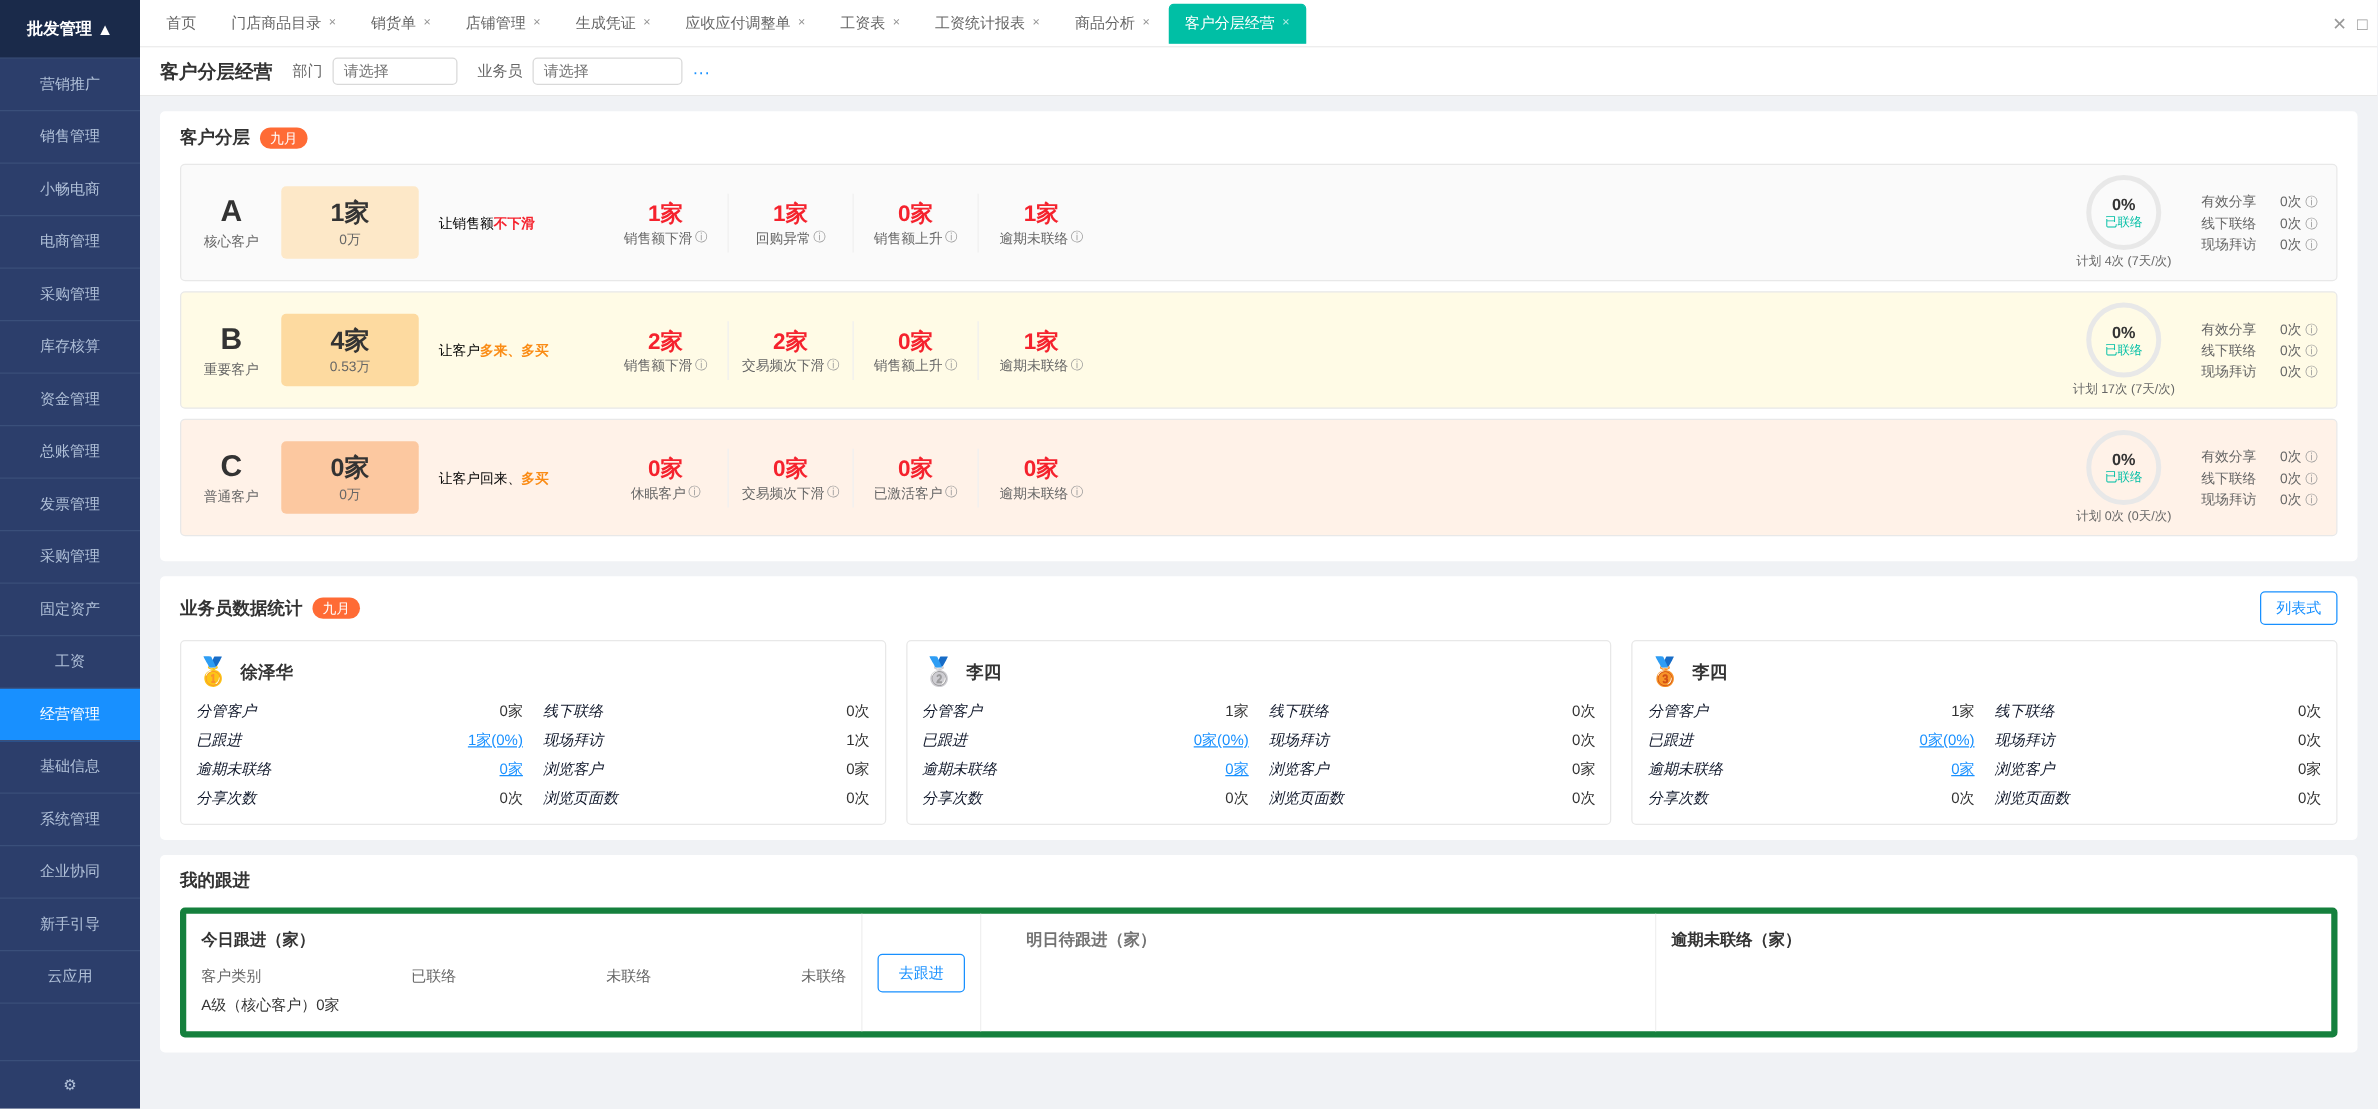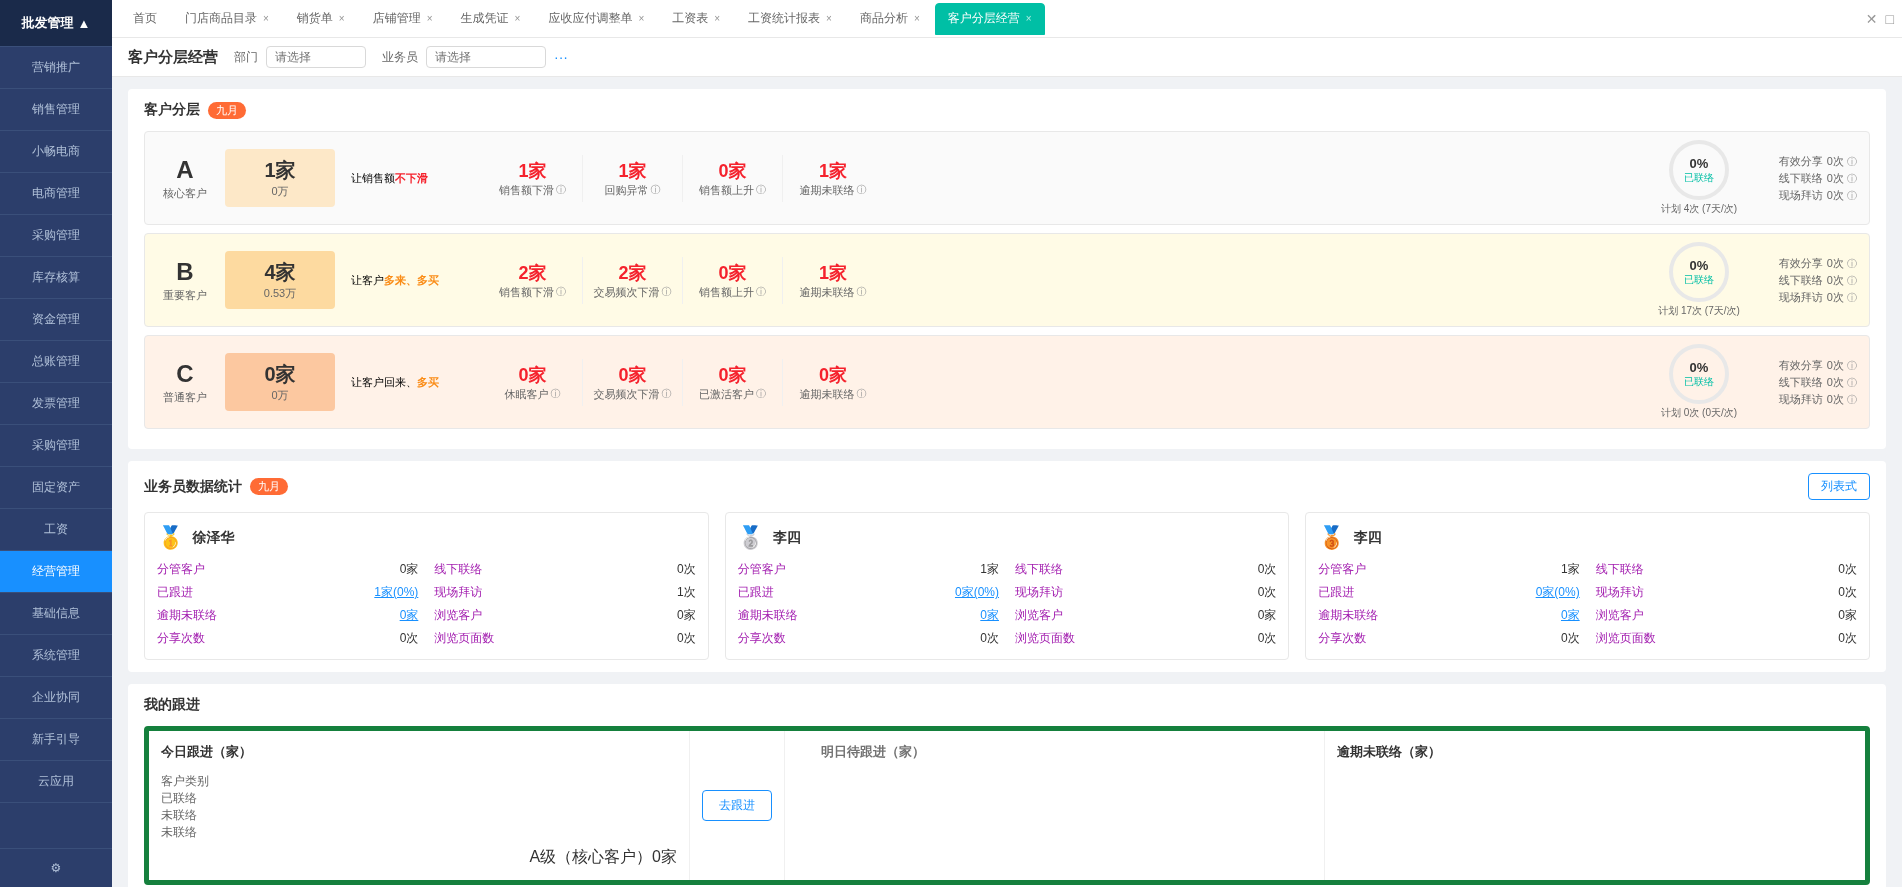--- a/index.html
+++ b/index.html
@@ -244,21 +244,21 @@
 
     .tier-right-stats {
       display: flex;
       flex-direction: column;
       gap: 2px;
       padding: 4px 12px;
       font-size: 11px;
       color: #666;
       min-width: 120px;
     }
-    .tier-right-stats .item { display: flex; justify-content: flex-end; gap: 4px; }
+    .tier-right-stats .item { display: flex; justify-content: flex-start; gap: 19px; }
 
     
     .staff-grid {
       display: grid;
       grid-template-columns: repeat(3, 1fr);
       gap: 16px;
       margin-top: 8px;
     }
     .staff-card {
       border: 1px solid #e8e8e8;
@@ -276,21 +276,21 @@
     .staff-stats-grid {
       display: grid;
       grid-template-columns: 1fr 1fr;
       gap: 6px 16px;
     }
     .staff-stat-row {
       display: flex;
       justify-content: space-between;
       align-items: center;
     }
-    .staff-stat-label { color: #a21caf; font-size: 12px; }
+    .staff-stat-label { color: #0f172a; font-size: 12px; font-style: italic; }
     .staff-stat-value { color: #333; font-size: 12px; font-weight: 500; }
     .staff-stat-value.link { color: #1890ff; text-decoration: underline; cursor: pointer; }
 
     .go-btn {
       background: #fff;
       border: 1px solid #1890ff;
       color: #1890ff;
       border-radius: 4px;
       padding: 6px 16px;
       font-size: 12px;
@@ -728,27 +728,27 @@
     </div>
 
     <div class="section">
       <div class="section-header">
         <span class="section-title">我的跟进</span>
       </div>
       <div style="display:grid;grid-template-columns:1fr auto 1fr 1fr;gap:0;border:5px solid #15803d;border-radius:4px;">
         <div style="padding:12px;">
           <div style="font-size:13px;color:#333;font-weight:bold;margin-bottom:12px;">今日跟进（家）</div>
           <div style="display:flex;flex-direction:column;gap:6px;">
-            <div style="display:flex;justify-content:space-between;font-size:12px;color:#666;flex-direction:column;">
+            <div style="display:flex;justify-content:space-between;font-size:12px;color:#666;">
               <span>客户类别</span>
               <span>已联络</span>
               <span>未联络</span>
               <span>未联络</span>
             </div>
-            <div style="display:flex;justify-content:flex-end;font-size:16px;color:#333;">
+            <div style="display:flex;justify-content:flex-start;font-size:12px;color:#333;">
               <span>A级（核心客户）</span>
               <span>0家</span>
             </div>
           </div>
         </div>
         <div style="display:flex;align-items:center;justify-content:center;padding:12px;border-left:1px solid #f0f0f0;border-right:1px solid #f0f0f0;">
           <button class="go-btn">去跟进</button>
         </div>
         <div style="padding:12px;border-right:1px solid #f0f0f0;">
           <div style="font-size:13px;color:#737373;font-weight:bold;margin-bottom:12px;margin-left:24px;">明日待跟进（家）</div>

